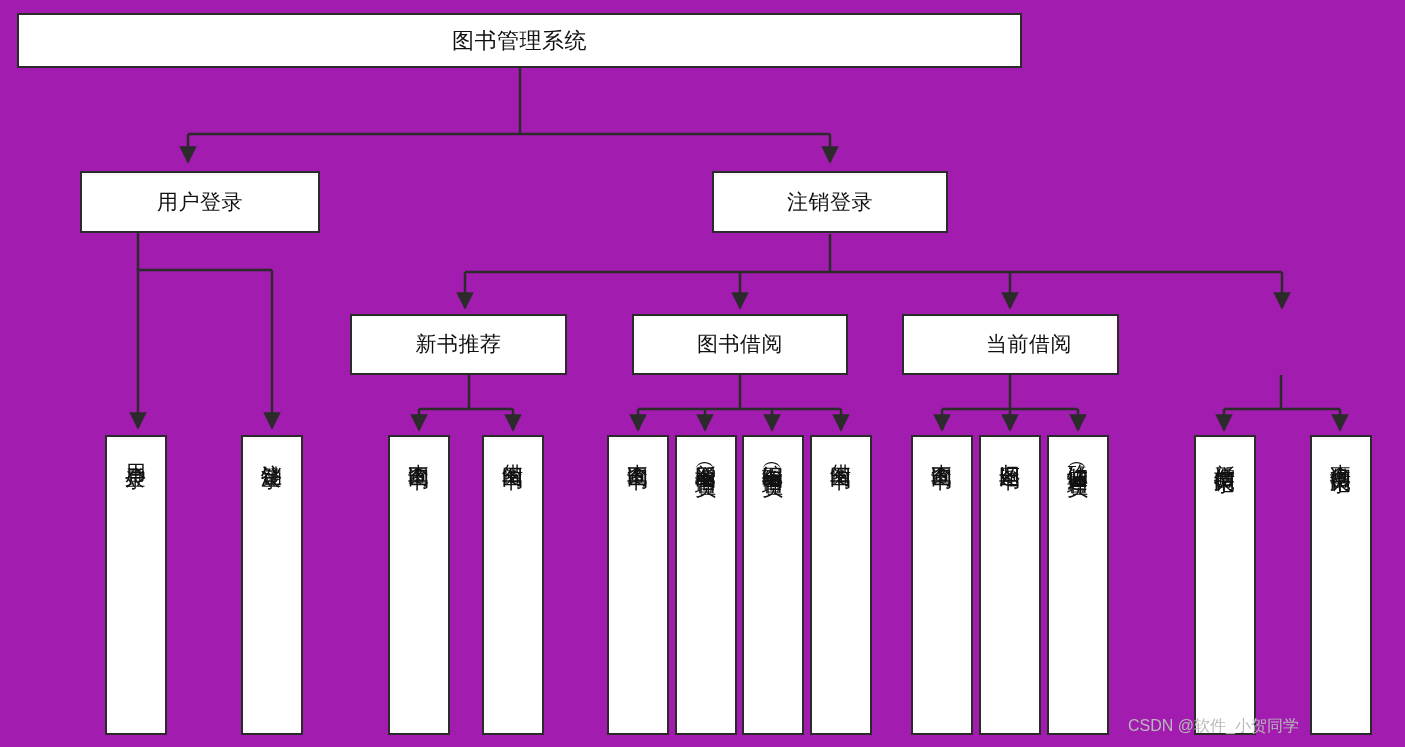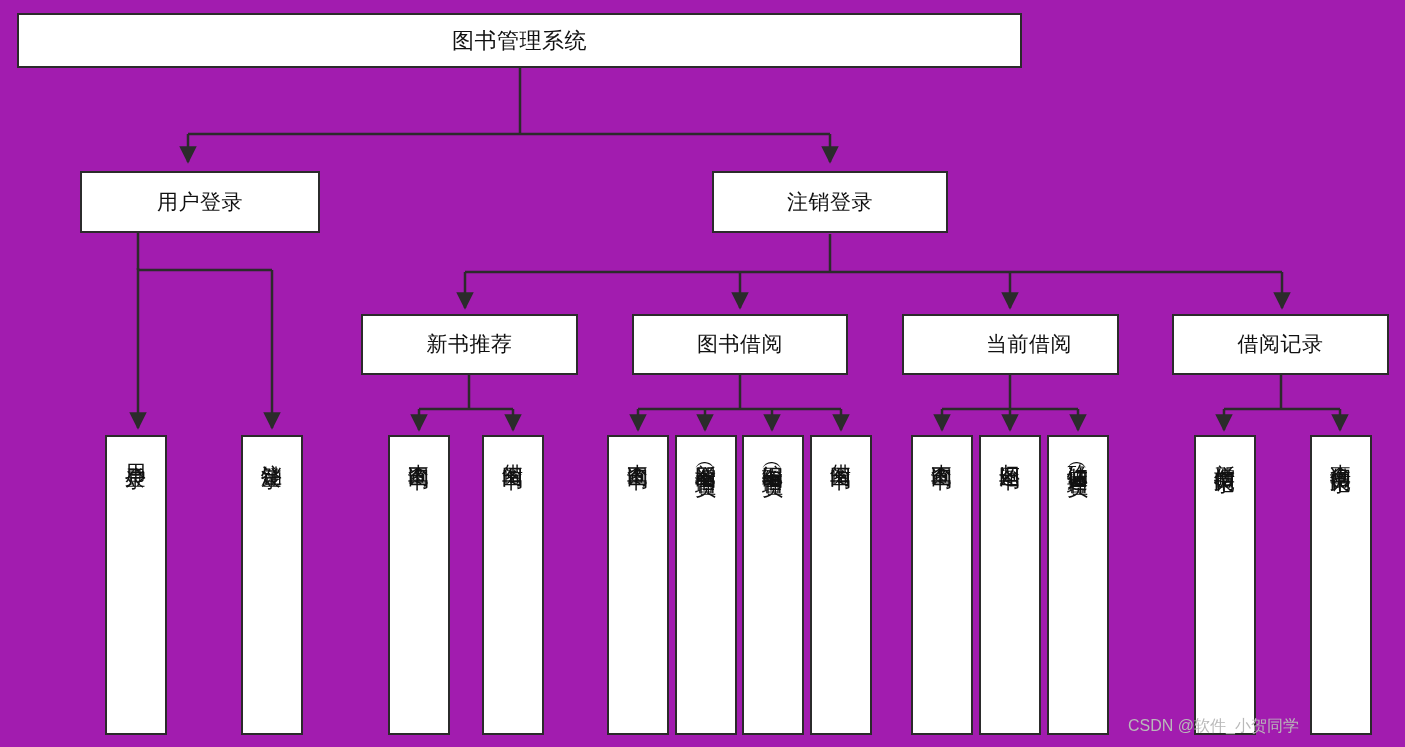--- a/index.html
+++ b/index.html
@@ -138,32 +138,29 @@
     <span class="node-label">图书管理系统</span>
   </div>
 
   <div class="node horiz" style="left:80px; top:171px; width:240px; height:62px;">
     <span class="node-label">用户登录</span>
   </div>
   <div class="node horiz" style="left:712px; top:171px; width:236px; height:62px;">
     <span class="node-label">注销登录</span>
   </div>
 
-  <div class="node horiz" style="left:361px; top:314px; width:217px; height:61px;">
+  <div class="node horiz" style="left:350px; top:314px; width:217px; height:61px;">
     <span class="node-label">新书推荐</span>
   </div>
   <div class="node horiz" style="left:632px; top:314px; width:216px; height:61px;">
     <span class="node-label">图书借阅</span>
   </div>
   <div class="node horiz" style="left:902px; top:314px; width:217px; height:61px;padding-left:37px;">
     <span class="node-label">当前借阅</span>
   </div>
-  <div class="node horiz" style="left:1172px; top:314px; width:217px; height:61px;">
-    <span class="node-label">借阅记录</span>
-  </div>
 
   <div class="node leaf" style="left:105px; top:435px; width:62px; height:300px;">
     <span class="node-label">用户登录</span>
   </div>
   <div class="node leaf" style="left:241px; top:435px; width:62px; height:300px;">
     <span class="node-label">注销登录</span>
   </div>
 
   <div class="node leaf" style="left:388px; top:435px; width:62px; height:300px;">
     <span class="node-label">查询图书</span>

